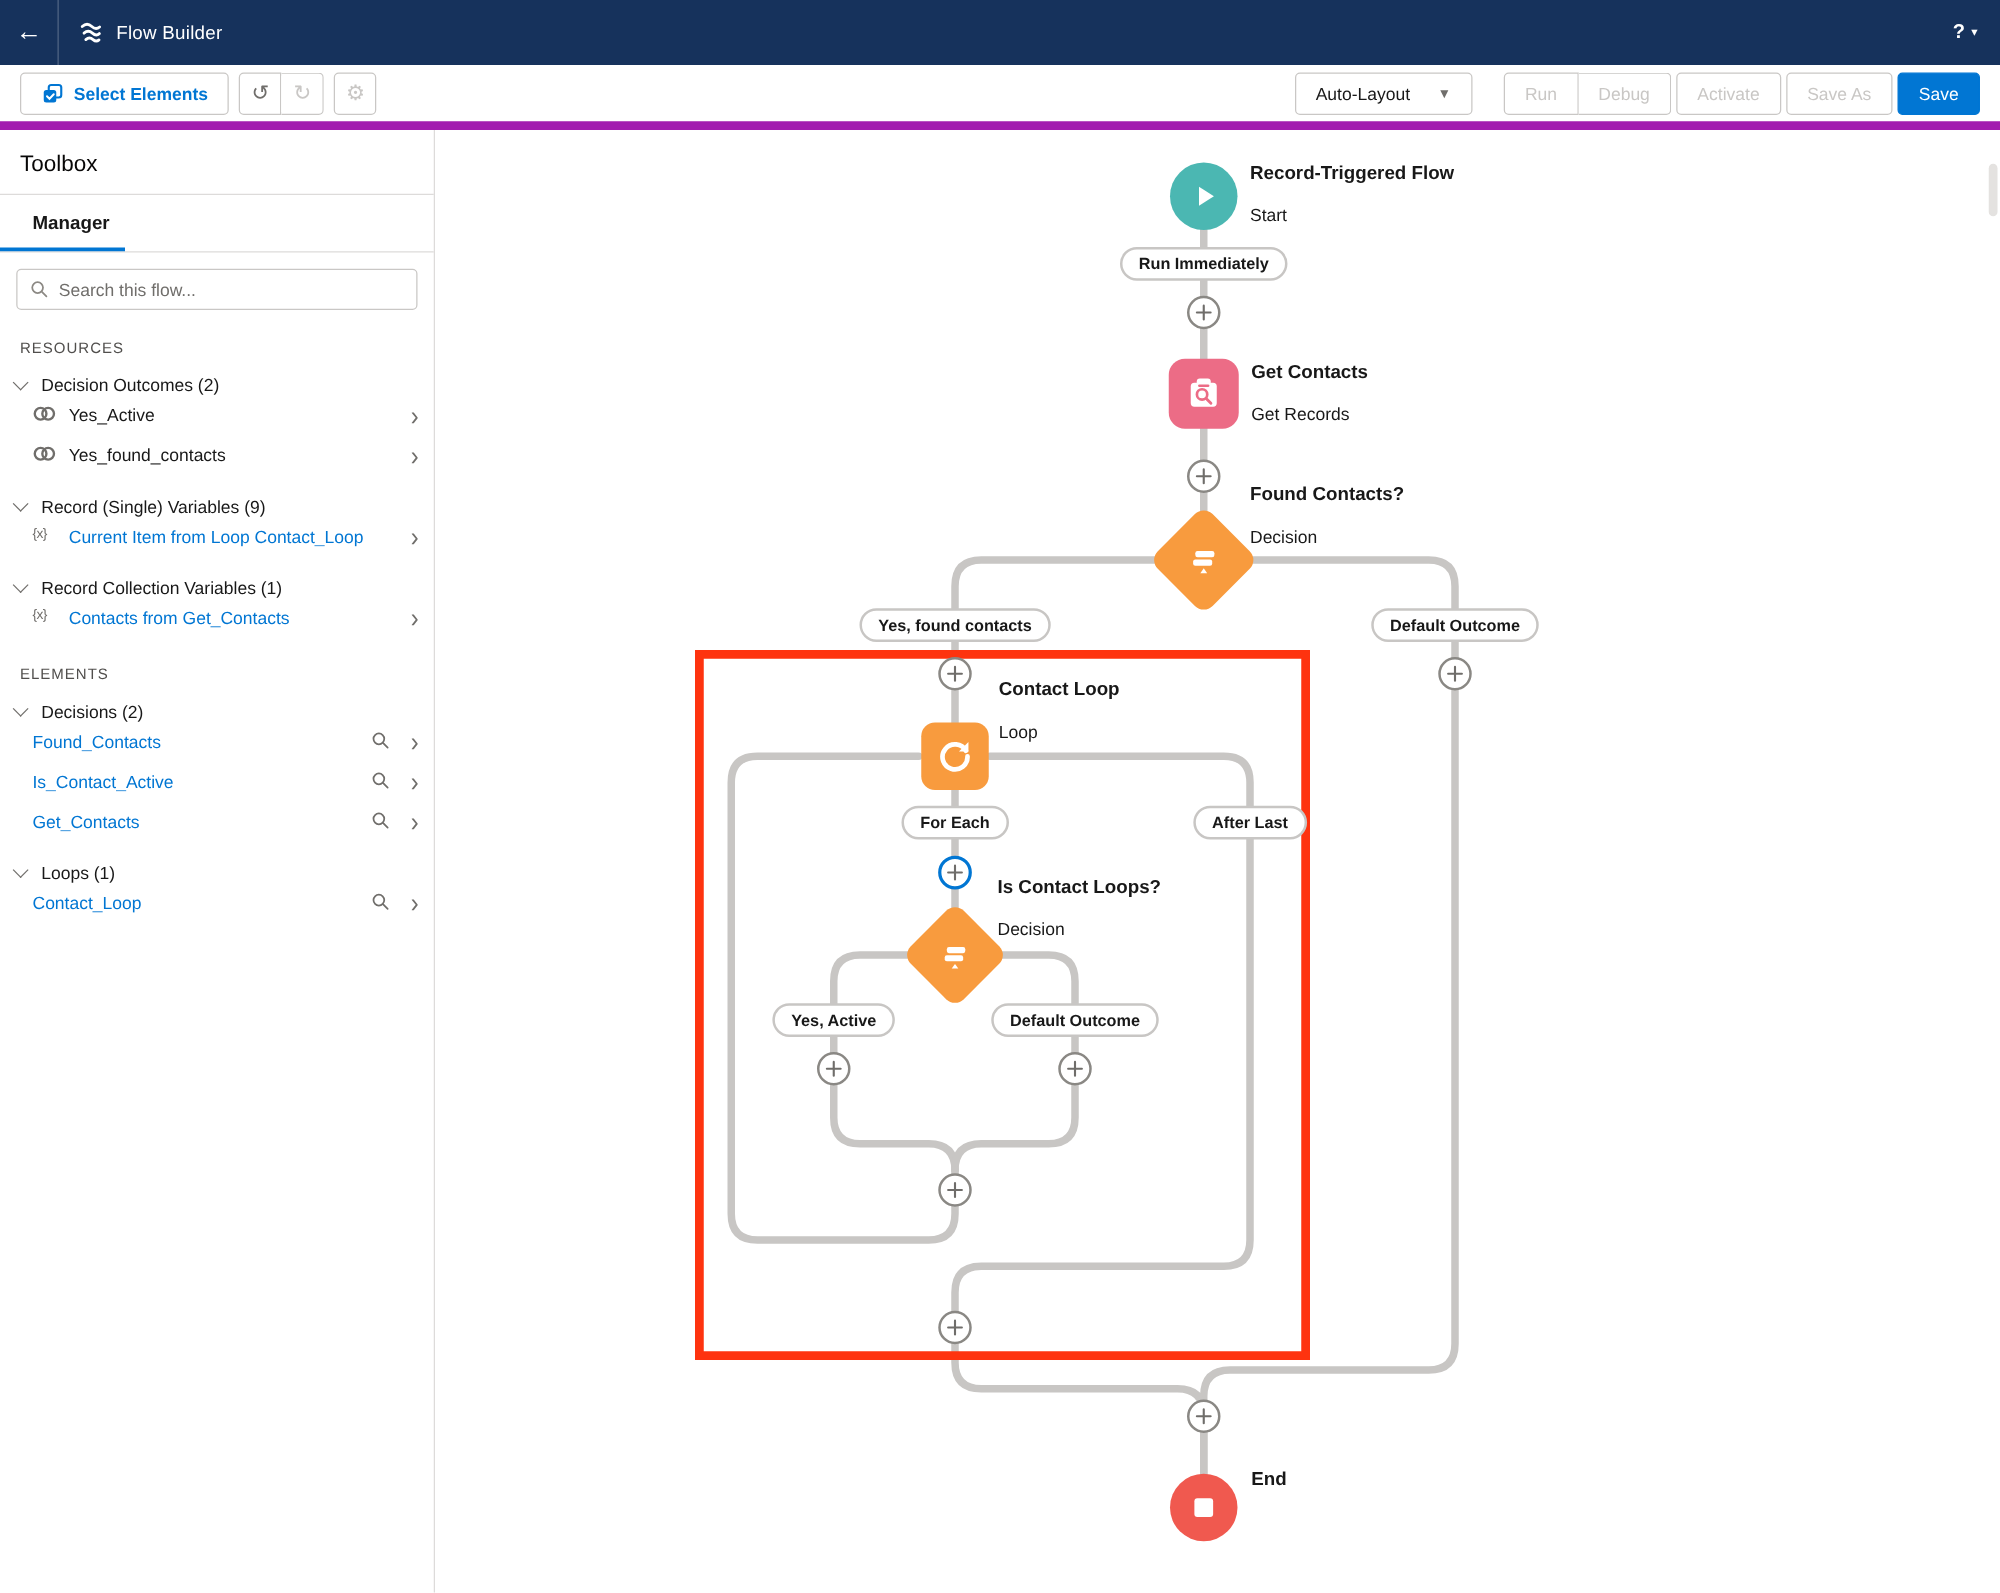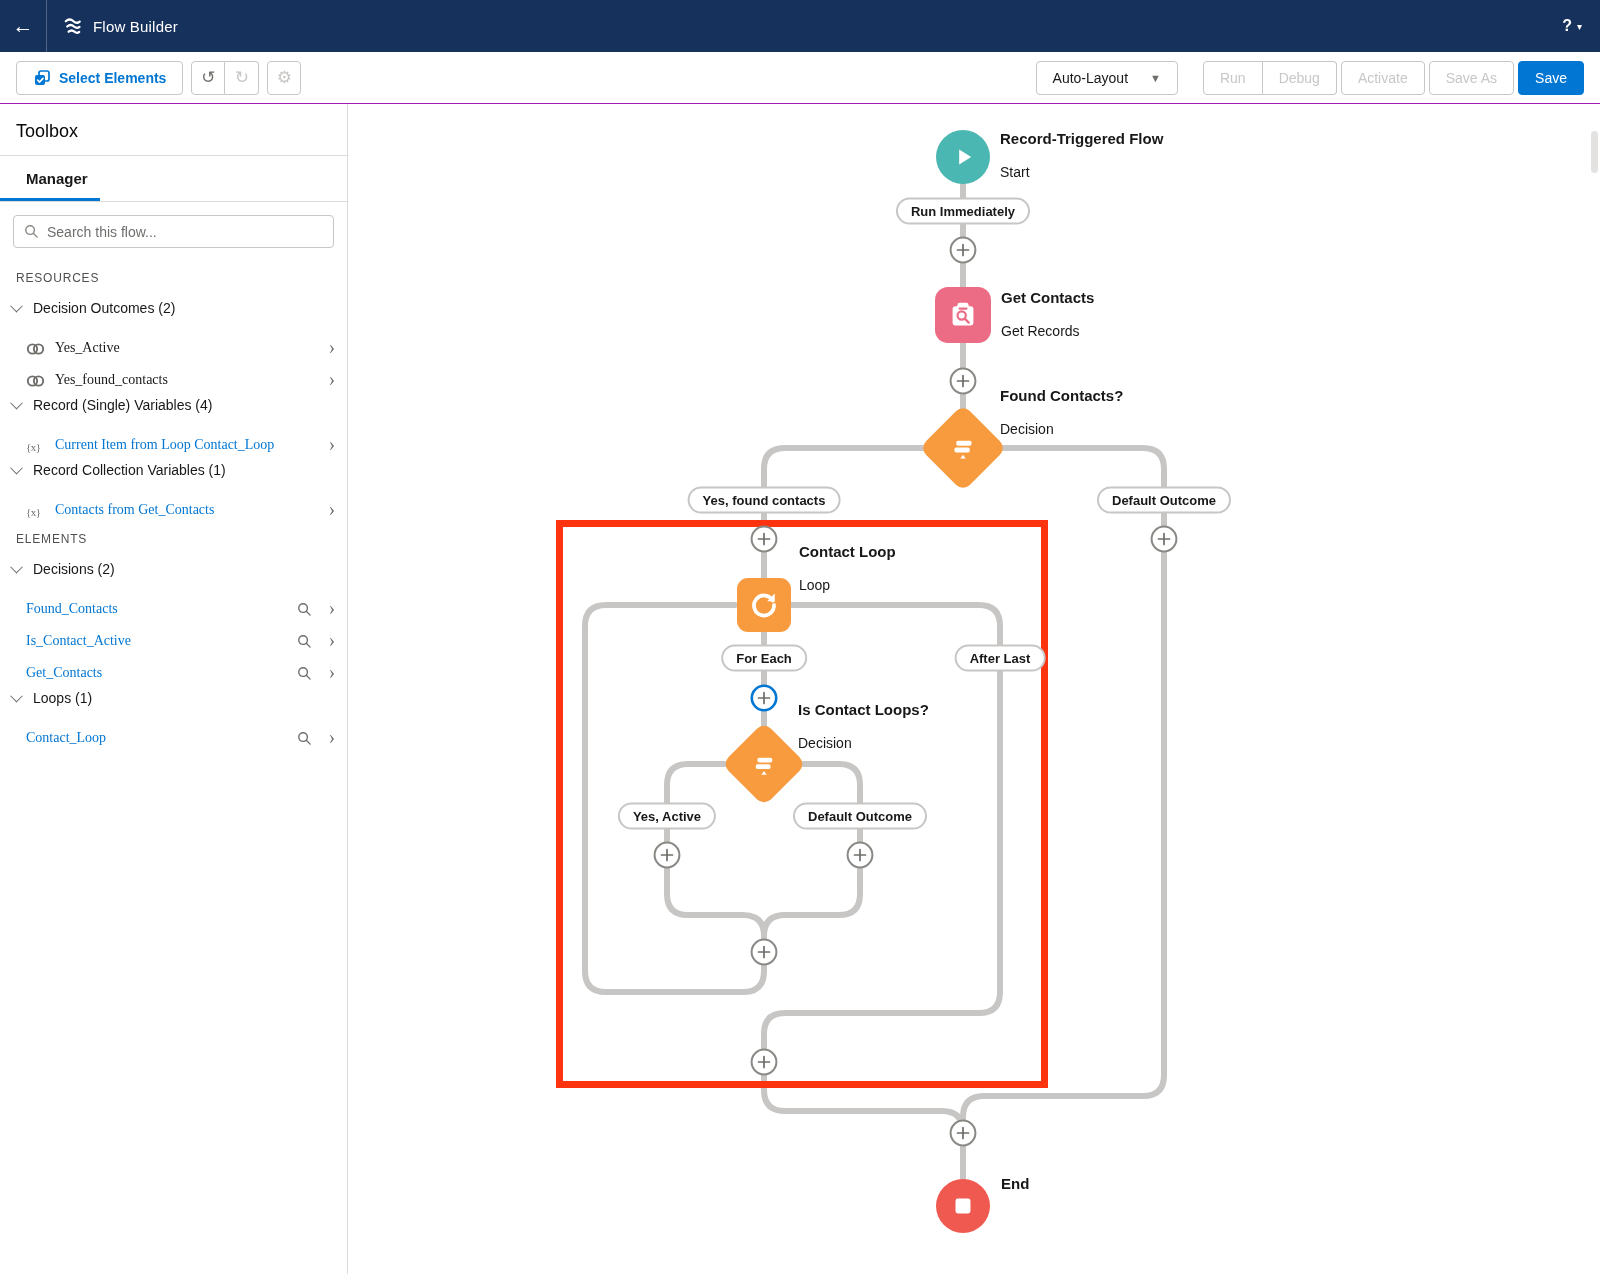--- a/index.html
+++ b/index.html
@@ -12,21 +12,21 @@
   .hdr-back { width:47px; height:52px; display:flex; align-items:center; justify-content:center;
     border-right:1px solid rgba(255,255,255,.25); font-size:21px; cursor:pointer; }
   .hdr-logo { margin-left:14px; display:flex; align-items:center; }
   .hdr-title { margin-left:9px; font-size:15px; font-weight:400; letter-spacing:.2px; }
   .hdr-help { margin-left:auto; margin-right:18px; display:flex; align-items:center; gap:5px;
     font-size:16px; font-weight:700; cursor:pointer; }
   .hdr-help .caret { font-size:10px; font-weight:400; }
 
   
   .toolbar { position:absolute; left:0; top:52px; width:1600px; height:52px; background:#fff;
-    border-bottom:1px solid #a21caf; display:flex; align-items:center; padding:0 16px; z-index:9; }
+    border-bottom:7px solid #a21caf; display:flex; align-items:center; padding:0 16px; z-index:9; }
   .btn { height:34px; background:#fff; border:1px solid #c9c7c5; border-radius:4px;
     display:inline-flex; align-items:center; justify-content:center; font-size:14px;
     padding:0 16px; color:#181818; cursor:pointer; white-space:nowrap; }
   .btn.link-btn { color:#0176d3; font-weight:600; gap:8px; }
   .icon-btn { width:34px; padding:0; font-size:17px; color:#706e6b; }
   .btn-group { display:inline-flex; margin-left:8px; }
   .btn-group .btn { border-radius:0; border-left-width:0; }
   .btn-group .btn:first-child { border-radius:4px 0 0 4px; border-left-width:1px; }
   .btn-group .btn:last-child { border-radius:0 4px 4px 0; }
   .disabled { color:#c9c7c5 !important; cursor:default; }
@@ -49,21 +49,21 @@
   .search-box input { border:none; outline:none; flex:1; font-size:14px; color:#181818;
     font-family:inherit; background:transparent; }
   .search-box input::placeholder { color:#706e6b; }
   .new-res { margin:17px 13px 0; height:33px; display:inline-flex; align-items:center;
     border:1px solid #c9c7c5; border-radius:4px; padding:0 16px; color:#0176d3; font-size:14px; cursor:pointer; }
   .sec-cap { margin:23px 16px 6px; font-size:12px; letter-spacing:.8px; color:#514f4d; }
   .tree-section { height:33px; display:flex; align-items:center; padding:0 14px 0 12px; cursor:pointer; }
   .chev-down { width:9px; height:9px; border-right:1.6px solid #706e6b; border-bottom:1.6px solid #706e6b;
     transform:rotate(45deg) translate(-1px,-1px); margin-right:12px; flex:none; }
   .sec-label { font-size:14px; color:#181818; }
-  .tree-item { height:32px; display:flex; align-items:flex-end; padding:0 12px 0 26px; cursor:pointer;font-family:Liberation Serif, serif; }
+  .tree-item { height:32px; display:flex; align-items:flex-start; padding:0 12px 0 26px; cursor:pointer; }
   .tree-item .row-icon { width:20px; margin-right:9px; flex:none; display:flex; color:#706e6b; }
   .item-label { font-size:14px; color:#181818; white-space:nowrap; overflow:hidden; text-overflow:ellipsis; }
   .item-label.link { color:#0176d3; }
   .spacer { flex:1; }
   .row-mag { margin-right:17px; display:flex; flex:none; }
   .row-chev { color:#706e6b; font-size:19px; line-height:1; flex:none; transform:scaleY(1.15); }
   .varicon { font-size:11px; color:#706e6b; letter-spacing:-0.5px; white-space:nowrap; }
   .mt { margin-top:14px; }
 
   
@@ -202,21 +202,21 @@
         <circle cx="14.5" cy="7" r="5.4" stroke="#706e6b" stroke-width="2.2"></circle>
       </svg>
     </span>
     <span class="item-label">Yes_found_contacts</span>
     <span class="spacer"></span>
     <span class="row-chev">›</span>
   </div>
 
   <div class="tree-section">
     <span class="chev-down"></span>
-    <span class="sec-label">Record (Single) Variables (4)</span>
+    <span class="sec-label">Record (Single) Variables (9)</span>
   </div>
   <div class="tree-item">
     <span class="row-icon">
         <span class="varicon">{x}</span>
       </span>
     <span class="item-label link">Current Item from Loop Contact_Loop</span>
     <span class="spacer"></span>
     <span class="row-chev">›</span>
   </div>
 

